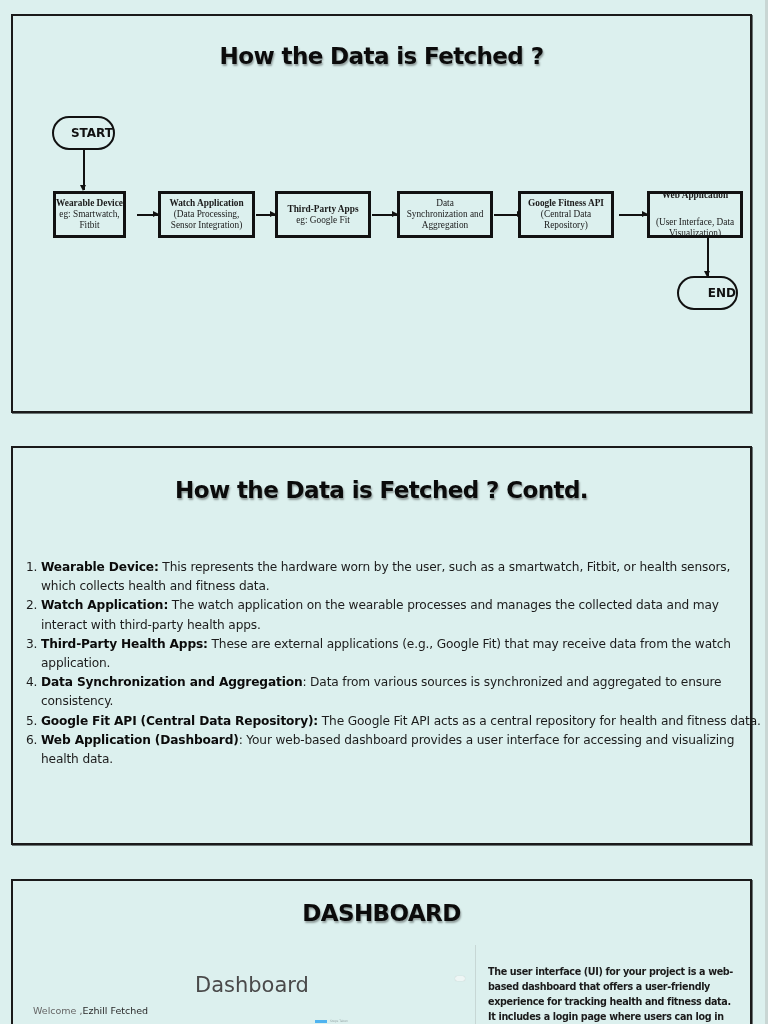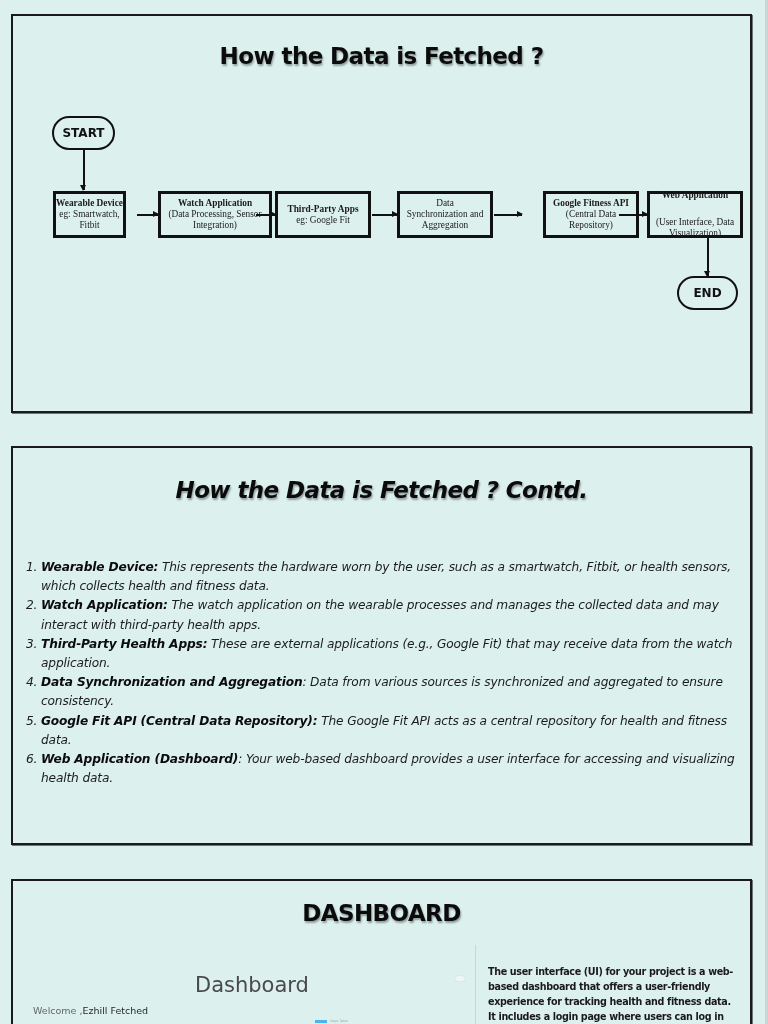--- a/index.html
+++ b/index.html
@@ -14,39 +14,39 @@
     background: #c9d6d4;
   }
   .panel {
     position: absolute; left: 11px; width: 741px;
     border: 2px solid #1a1a1a;
     box-shadow: 1px 1px 0 #6a7574;
     background: #dcf0ee;
     box-sizing: border-box;
   }
   #panel1 { top: 14px; height: 399px; padding-left: 36px; }
-  #panel2 { top: 446px; height: 399px; font-style: italic; }
+  #panel2 { top: 446px; height: 399px; }
   #panel3 { top: 879px; height: 160px; overflow: hidden; }
 
   .panel-title {
     position: absolute; left: 0; right: 0; text-align: center;
     font-family: "DejaVu Sans", sans-serif;
     font-weight: bold; font-size: 23px; letter-spacing: -0.6px;
     color: #0b0b0b;
     text-shadow: 1px 2px 2px rgba(0,0,0,0.35);
   }
   #panel1 .panel-title { top: 27px; }
   #panel2 .panel-title { top: 29px; }
   #panel3 .panel-title { top: 19px; }
 
   
   .pill {
     position: absolute; border: 2px solid #111; border-radius: 18px;
     background: #dcf0ee; box-sizing: border-box;
-    display: flex; align-items: center; justify-content: center;
+    display: flex; align-items: center; justify-content: flex-end;
     font-family: "DejaVu Sans", sans-serif; font-weight: bold; font-size: 12px;
   }
   .fbox {
     position: absolute; top: 175px; height: 47px;
     border: 3px solid #111; box-sizing: border-box;
     background: #dcf0ee;
     display: flex; flex-direction: column; align-items: center; justify-content: center;
     font-family: "Liberation Serif", "DejaVu Serif", serif;
     font-size: 9.3px; line-height: 11px; text-align: center; color: #1a1a1a;
   }
@@ -116,38 +116,38 @@
     <span>START</span>
   </div>
   <div class="arrow-v" style="left:70px; top:134px; height:40px;"></div>
 
   <div class="fbox" style="left:40px; width:73px;">
     <span class="b">Wearable Device</span>
     <span>eg: Smartwatch, Fitbit</span>
   </div>
   <div class="arrow-h" style="left:124px; width:21px;"></div>
 
-  <div class="fbox" style="left:145px; width:114px;">
+  <div class="fbox" style="left:145px; width:97px;">
     <span class="b">Watch Application</span>
     <span style="padding:0 4px">(Data Processing, Sensor Integration)</span>
   </div>
   <div class="arrow-h" style="left:243px; width:19px;"></div>
 
   <div class="fbox" style="left:262px; width:96px;">
     <span class="b">Third-Party Apps</span>
     <span>eg: Google Fit</span>
   </div>
   <div class="arrow-h" style="left:359px; width:25px;"></div>
 
   <div class="fbox" style="left:384px; width:96px;">
     <span style="padding:0 6px">Data Synchronization and Aggregation</span>
   </div>
   <div class="arrow-h" style="left:481px; width:28px;"></div>
 
-  <div class="fbox" style="left:530px; width:96px;">
+  <div class="fbox" style="left:505px; width:96px;">
     <span class="b">Google Fitness API</span>
     <span style="padding:0 14px">(Central Data Repository)</span>
   </div>
   <div class="arrow-h" style="left:606px; width:28px;"></div>
 
   <div class="fbox" style="left:634px; width:96px;gap:16px;">
     <span class="b">Web Application</span>
     <span style="padding:0 2px">(User Interface, Data Visualization)</span>
   </div>
   <div class="arrow-v" style="left:694px; top:222px; height:38px;"></div>

